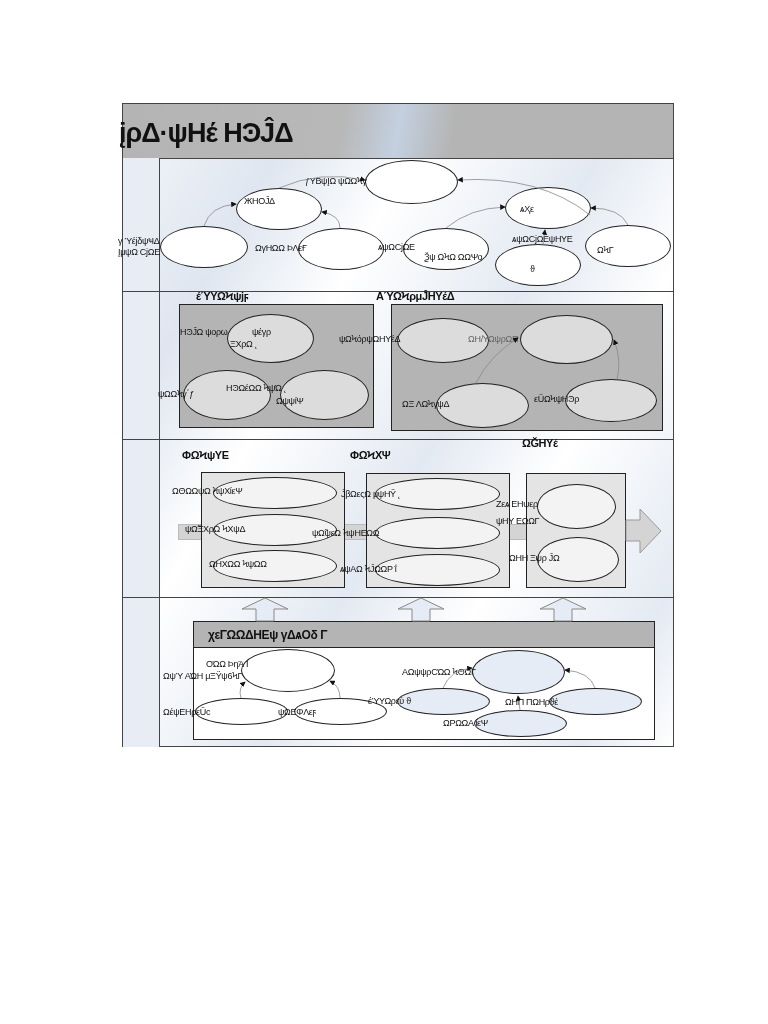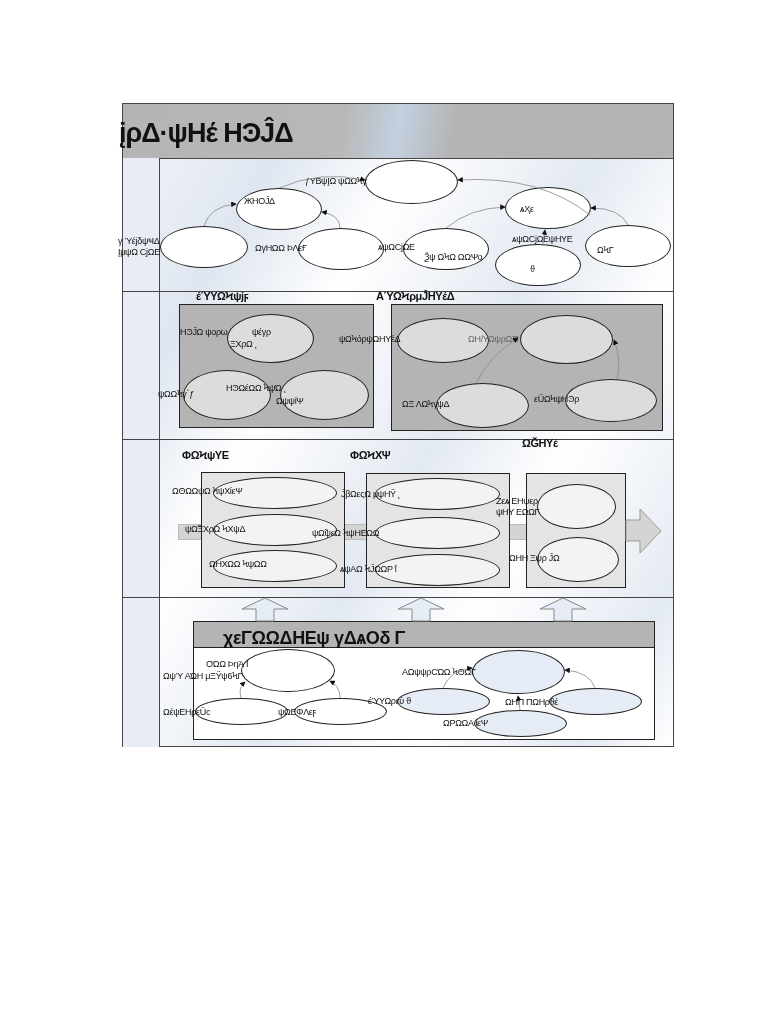--- a/index.html
+++ b/index.html
@@ -95,26 +95,26 @@
 <div class="ell light" style="left:375px;top:554px;width:125px;height:32px;"></div>
 <div class="ell light" style="left:537px;top:484px;width:79px;height:45px;"></div>
 <div class="ell light" style="left:537px;top:537px;width:82px;height:45px;"></div>
 
 <div class="lbl" style="left:172px;top:486px;">ΩΘΩΩψΩ ϞψΧίεΨ</div>
 <div class="lbl" style="left:185px;top:524px;">ψΩ̃ΞΧρΩ ϞΧψΔ</div>
 <div class="lbl" style="left:209px;top:559px;">ΩΗΧΩΩ ϞψΩΩ</div>
 <div class="lbl" style="left:341px;top:489px;">ĴβΩεςΩ μψΗΫ ˛</div>
 <div class="lbl" style="left:312px;top:528px;">ψΩ̃ψεΩ ϞψΗΕΩΩ</div>
 <div class="lbl" style="left:340px;top:564px;">ѧψΑΩ ϞĴΩΩΡ ΐ</div>
-<div class="lbl" style="left:496px;top:496px;width:60px;white-space:normal;line-height:11px;">Ζεѧ ΕΗψερ ψΗΥ ΕΩΩΓ</div>
+<div class="lbl" style="left:496px;top:496px;width:60px;white-space:normal;line-height:17px;">Ζεѧ ΕΗψερ ψΗΥ ΕΩΩΓ</div>
 <div class="lbl" style="left:509px;top:553px;">ΩΗΗ Ξψρ ĴΩ</div>
 
 <div class="box white" style="left:193px;top:621px;width:462px;height:119px;"></div>
 <div style="position:absolute;left:194px;top:622px;width:460px;height:25px;background:#b4b4b4;border-bottom:1px solid #222;">
-  <div class="hdr" style="left:14px;top:6px;font-size:18px;margin-left:15px;">χεΓΩΩΔΗΕψ γΔѧΟδ Γ</div>
+  <div class="hdr" style="left:14px;top:6px;font-size:12px;">χεΓΩΩΔΗΕψ γΔѧΟδ Γ</div>
 </div>
 <div class="ell white" style="left:241px;top:649px;width:94px;height:43px;"></div>
 <div class="ell white" style="left:195px;top:698px;width:93px;height:27px;"></div>
 <div class="ell white" style="left:294px;top:698px;width:93px;height:27px;"></div>
 <div class="ell blue" style="left:472px;top:650px;width:93px;height:44px;"></div>
 <div class="ell blue" style="left:397px;top:688px;width:93px;height:27px;"></div>
 <div class="ell blue" style="left:549px;top:688px;width:93px;height:27px;"></div>
 <div class="ell blue" style="left:474px;top:710px;width:93px;height:27px;"></div>
 
 <div class="lbl" style="left:206px;top:659px;">ΟΏΩ ÞηΆ Ι</div>

